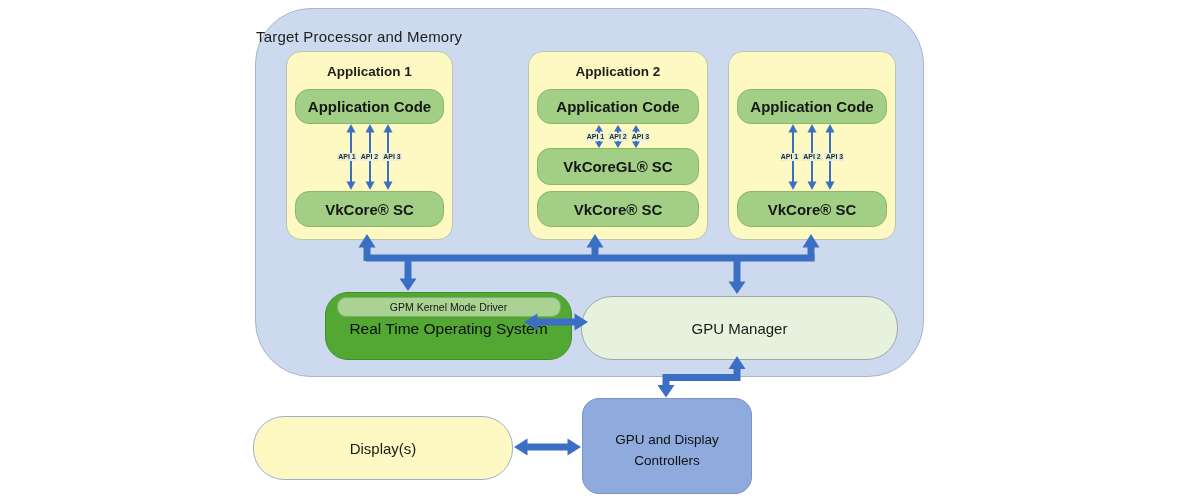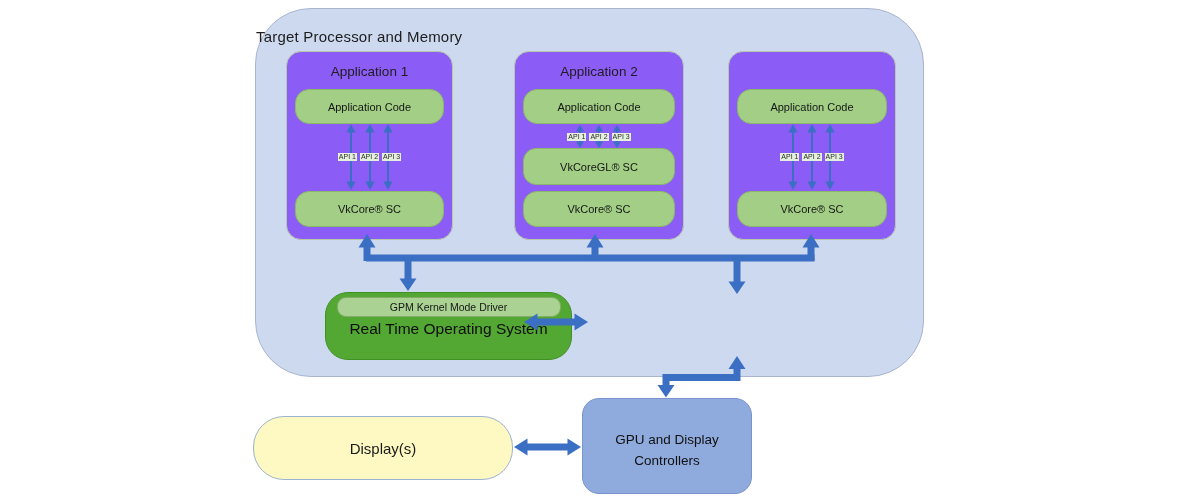--- a/index.html
+++ b/index.html
@@ -6,30 +6,30 @@
   body{width:1200px;height:500px;background:#ffffff;font-family:"Liberation Sans",sans-serif;}
   .canvas{position:relative;width:1200px;height:500px;background:#ffffff;overflow:hidden;}
 
   
   .tpm{position:absolute;left:255px;top:8px;width:667px;height:367px;
        background:#cdd9ef;border:1px solid #a9b5cf;border-radius:56px;}
   .tpm-title{position:absolute;top:19px;left:0;width:100%;
        font-size:15px;color:#1d1d1d;letter-spacing:.2px;}
 
   
-  .app{position:absolute;top:42px;height:187px;background:#8b5cf6;
-       border:1px solid #b6c9aa;border-radius:15px;}
+  .app{position:absolute;top:42px;height:187px;background:#fef9c3;
+       border:1px solid #b6c9aa;border-radius:15px;font-weight:bold;}
   .app1{left:30px;width:165px;}
-  .app2{left:258px;width:168px;}
+  .app2{left:272px;width:168px;padding-left:10px;}
   .app3{left:472px;width:166px;}
   .app-title{position:absolute;top:12px;left:0;width:100%;text-align:center;
        font-size:13.5px;color:#1d1d1d;}
   .module{position:absolute;left:8px;right:8px;background:#a2cf85;border:1px solid #8ab768;
        border-radius:14px;display:flex;align-items:center;justify-content:center;
-       font-size:11px;color:#161616;text-align:center;}
+       font-size:15px;color:#161616;text-align:center;}
   .app-code{top:37px;height:33px;}
   .layer-mid{top:96px;height:35px;border-radius:13px;}
   .layer-bottom{top:139px;height:34px;}
 
   
   .api-zone{position:absolute;left:50%;transform:translateX(-50%);width:100px;}
   .api-zone.tall{top:72px;height:66px;}
   .api-zone.short{top:73px;height:23px;}
   .api-zone svg{display:block;}
   .api-labels{position:absolute;top:50%;left:0;width:100%;transform:translateY(-50%);
@@ -159,20 +159,21 @@
         </div>
       </div>
       <div class="module layer-bottom">VkCore® SC</div>
     </div>
 
     <div class="rtos">
       <div class="rtos-header">GPM Kernel Mode Driver</div>
       <div class="rtos-label">Real Time Operating System</div>
     </div>
 
+    <div class="gpumgr">GPU Manager</div>
   </div>
 
   <div class="ctrl">
     <div class="ctrl-label">GPU and Display Controllers</div>
   </div>
 
   <div class="displays">Display(s)</div>
 
   <svg class="connectors" viewBox="0 0 1200 500">
 

